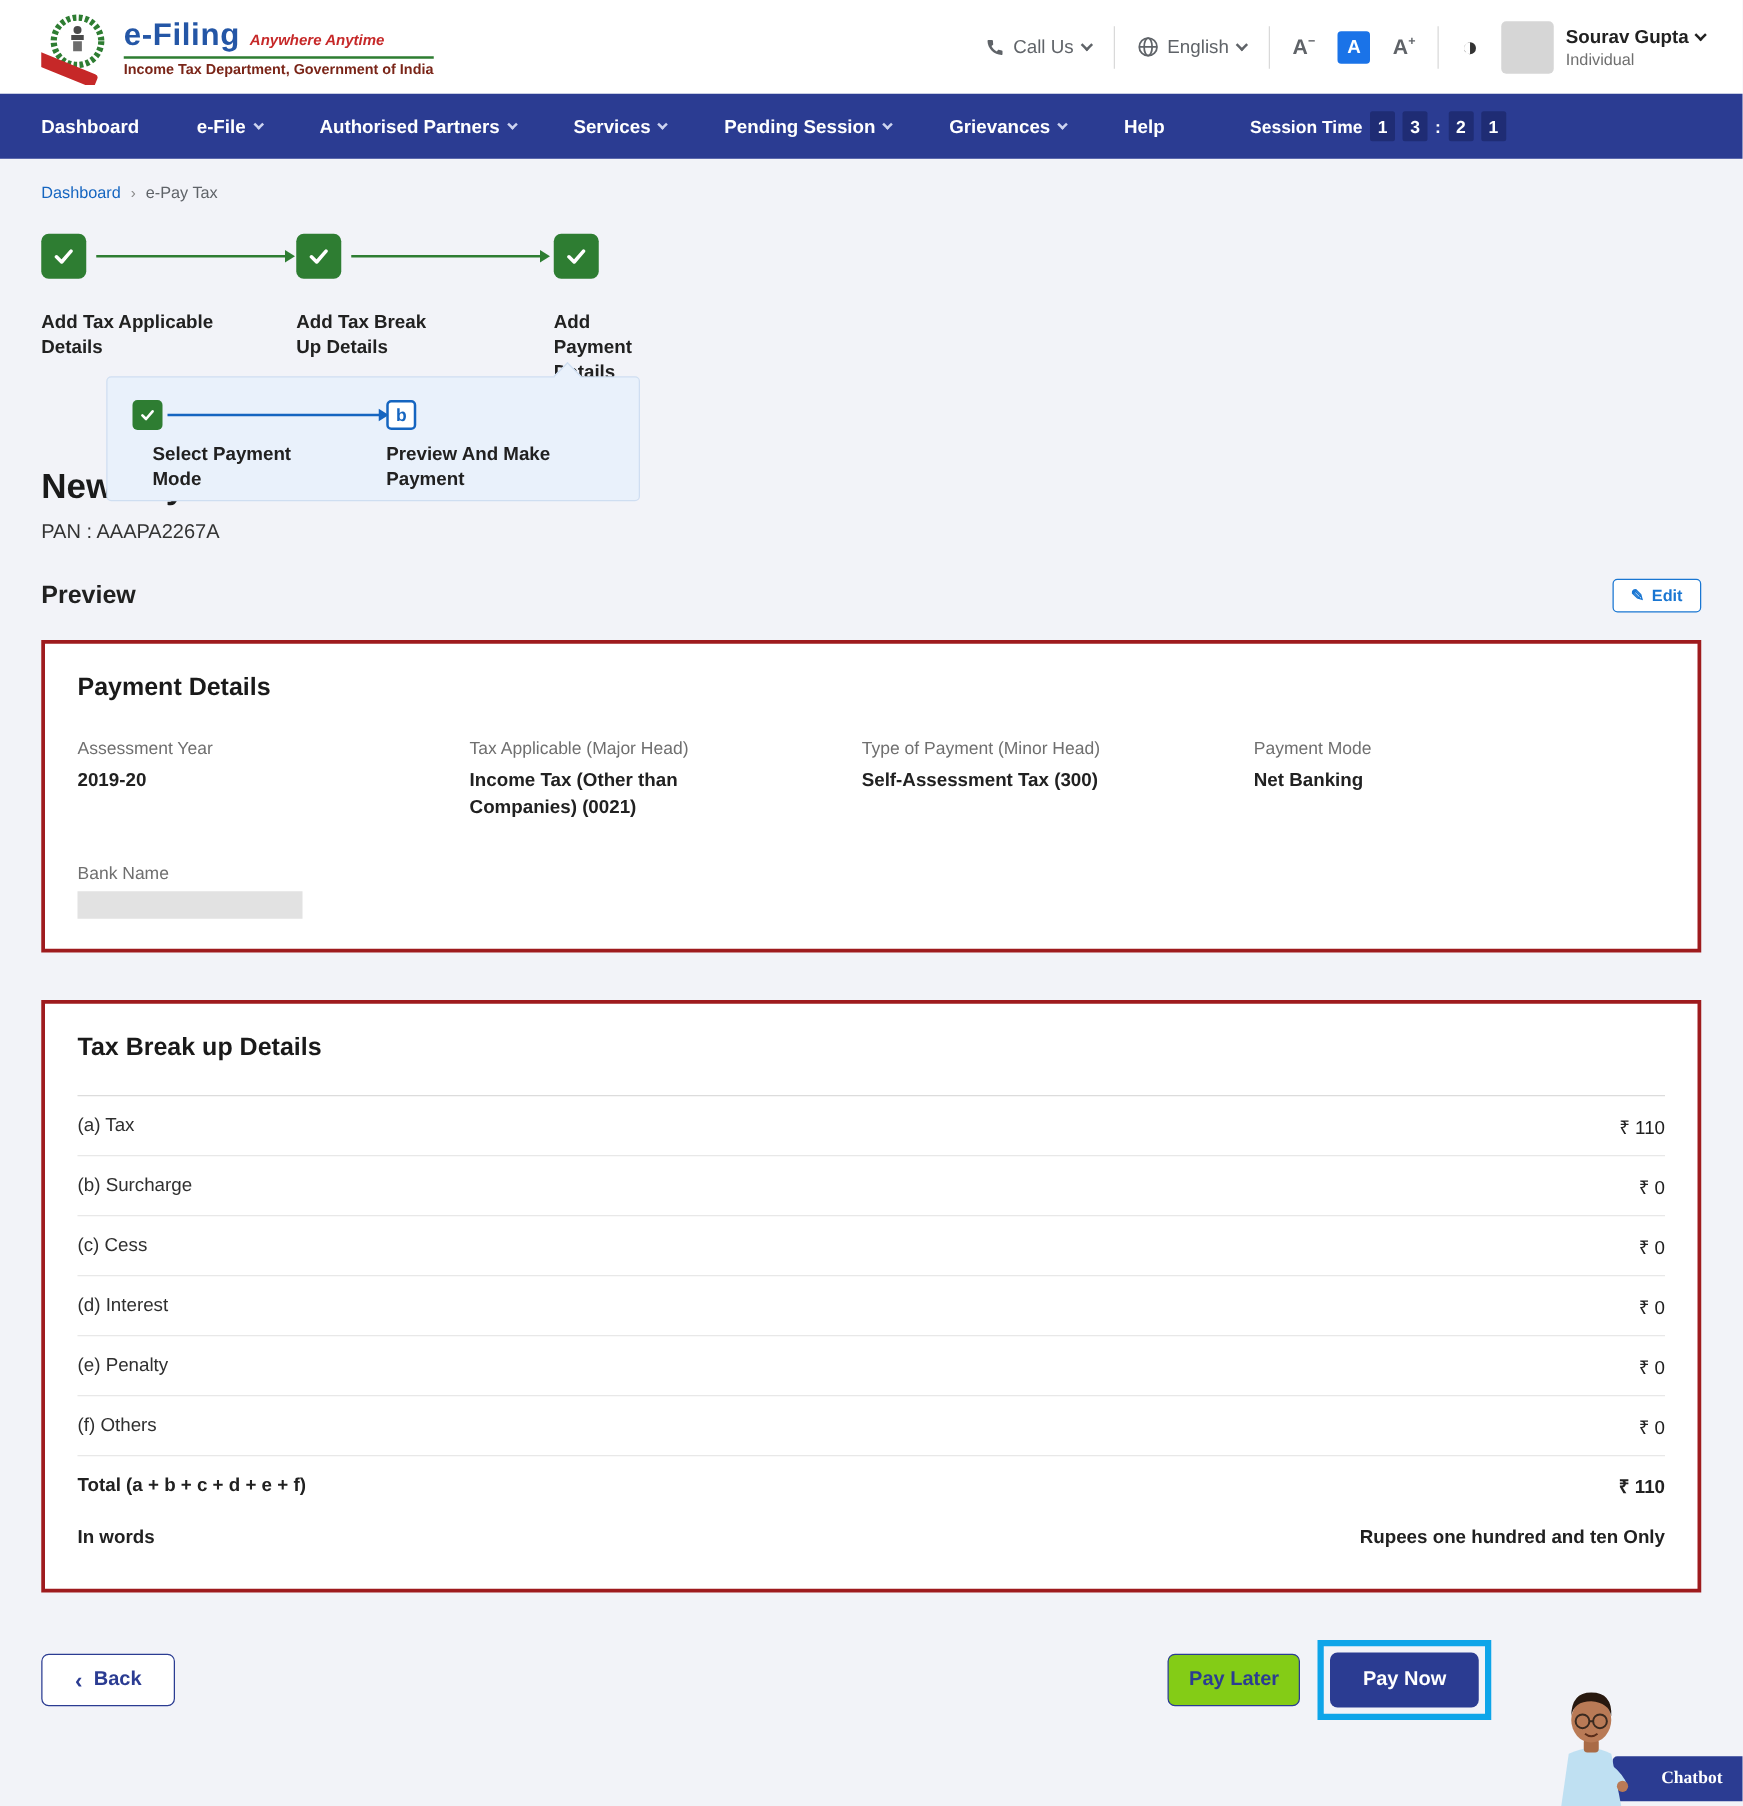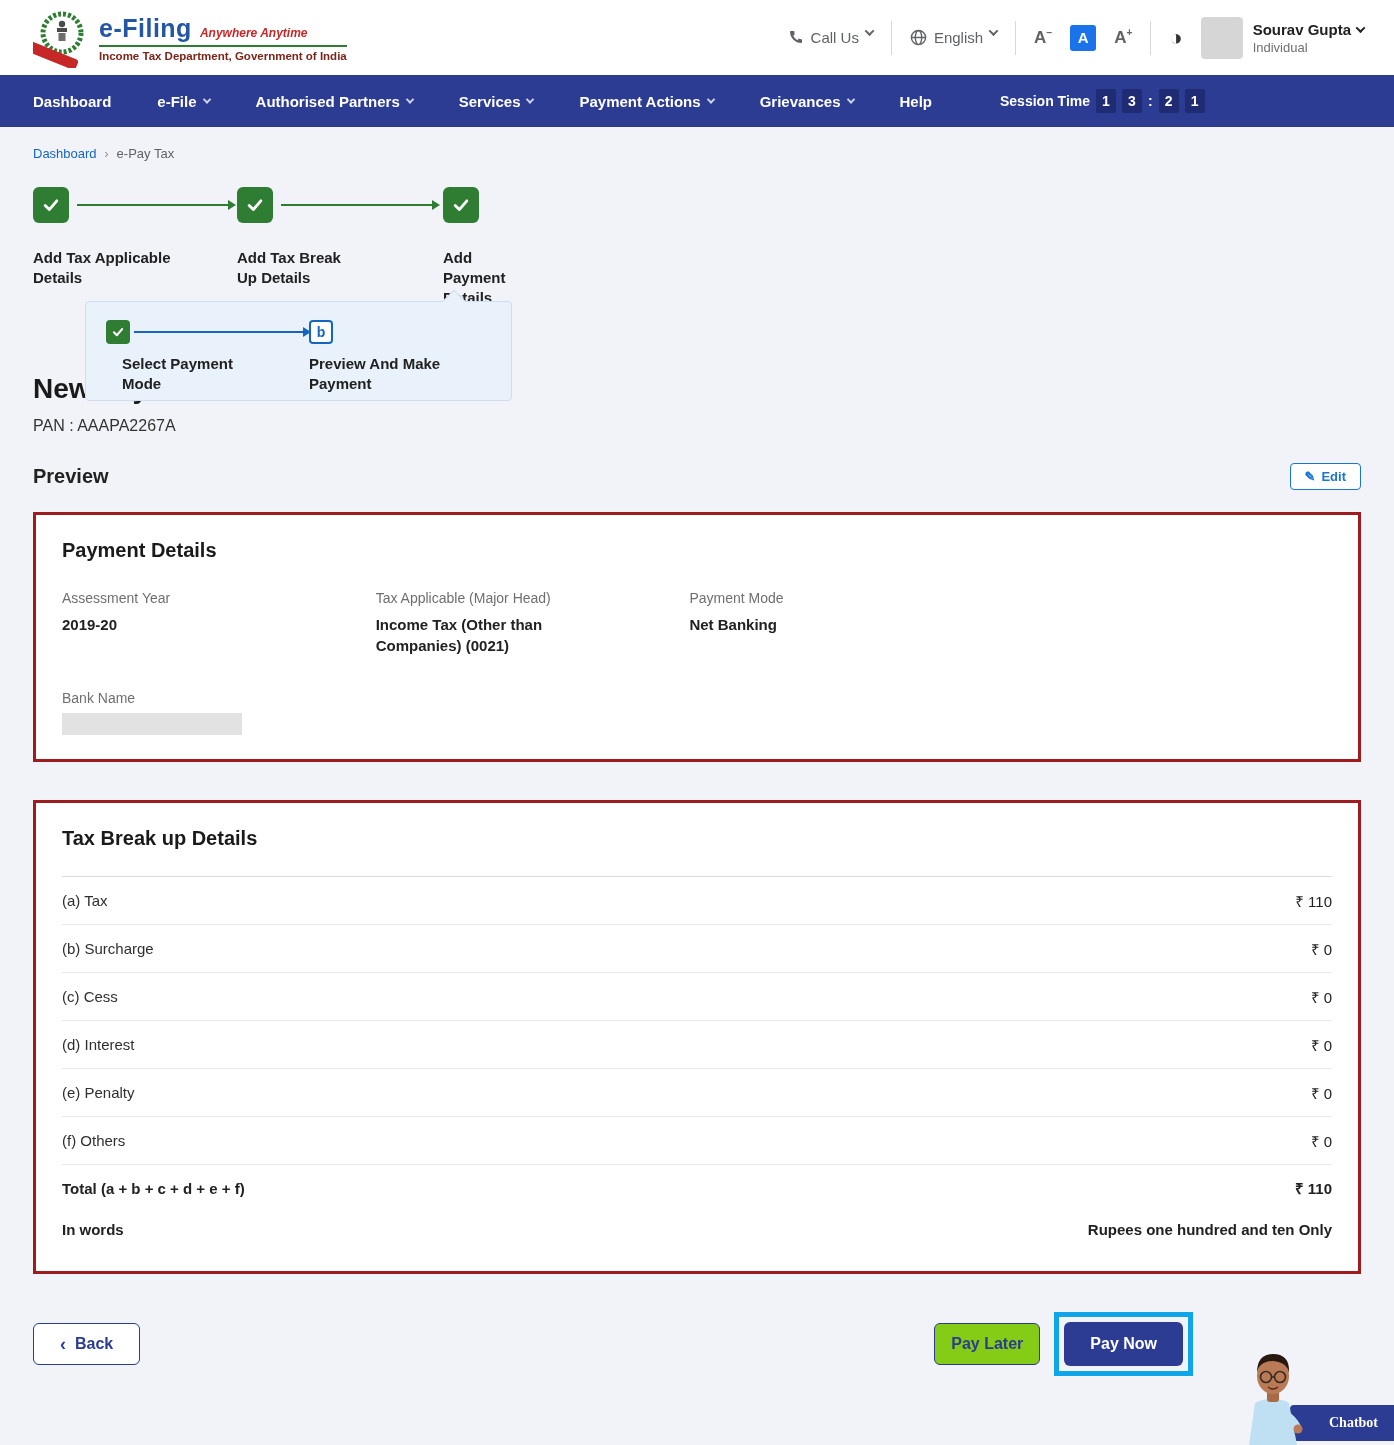--- a/index.html
+++ b/index.html
@@ -15,21 +15,21 @@
   .header {
     height:75px; background:#fff; display:flex; align-items:center;
     padding:0 30px 0 33px; position:relative;
   }
   .logo { display:flex; align-items:center; gap:10px; }
   .logo-text .brandline { display:flex; align-items:baseline; gap:8px; border-bottom:2px solid #2e7d32; padding-bottom:2px; }
   .brand { color:#2456a6; font-size:25px; font-weight:bold; letter-spacing:0.5px; }
   .tagline { color:#c62828; font-size:12px; font-style:italic; font-weight:bold; }
   .subtitle { color:#7a2518; font-size:11.5px; margin-top:3px; font-weight:bold; }
   .header-right { margin-left:auto; display:flex; align-items:center; gap:18px; color:#5f6368; font-size:15px; }
-  .hdr-group { display:flex; gap:7px; cursor:pointer; }
+  .hdr-group { display:flex; align-items:center; gap:7px; cursor:pointer; }
   .vdiv { width:1px; height:34px; background:#d9d9d9; }
   .chev { width:7px; height:7px; border-right:2px solid currentColor; border-bottom:2px solid currentColor; transform:rotate(45deg) translate(-1px,-1px); display:inline-block; }
   .font-btn { font-size:17px; font-weight:bold; color:#5f6368; position:relative; cursor:pointer; }
   .font-btn sup { font-size:10px; }
   .font-btn.active { background:#1a73e8; color:#fff; width:26px; height:26px; display:flex; align-items:center; justify-content:center; border-radius:3px; font-size:15px; }
   .contrast { font-size:22px; color:#333; cursor:pointer; }
   .user { display:flex; align-items:center; gap:10px; }
   .avatar { width:42px; height:42px; background:#d6d6d6; border-radius:4px; }
   .uname { font-weight:bold; font-size:15px; color:#212121; display:flex; align-items:center; gap:6px; }
   .urole { font-size:13px; color:#6f6f6f; margin-top:2px; }
@@ -169,21 +169,21 @@
     </div>
   <div class="nav-item">
       <span>Authorised Partners</span>
       <span class="chev"></span>
     </div>
   <div class="nav-item">
       <span>Services</span>
       <span class="chev"></span>
     </div>
   <div class="nav-item">
-      <span>Payment Actions</span>
+      <span>Pending Session</span>
       <span class="chev"></span>
     </div>
   <div class="nav-item">
       <span>Grievances</span>
       <span class="chev"></span>
     </div>
   <div class="nav-item">
       <span>Help</span>
     </div>
   <div class="session">
@@ -253,20 +253,24 @@
   <div class="card">
     <div class="card-title">Payment Details</div>
     <div class="fields">
       <div class="field">
         <div class="f-label">Assessment Year</div>
         <div class="f-value">2019-20</div>
       </div>
       <div class="field">
         <div class="f-label">Tax Applicable (Major Head)</div>
         <div class="f-value">Income Tax (Other than Companies) (0021)</div>
+      </div>
+      <div class="field">
+        <div class="f-label">Type of Payment (Minor Head)</div>
+        <div class="f-value">Self-Assessment Tax (300)</div>
       </div>
       <div class="field">
         <div class="f-label">Payment Mode</div>
         <div class="f-value">Net Banking</div>
       </div>
     </div>
     <div class="bank">
       <div class="f-label">Bank Name</div>
       <div class="bank-box"></div>
     </div>

